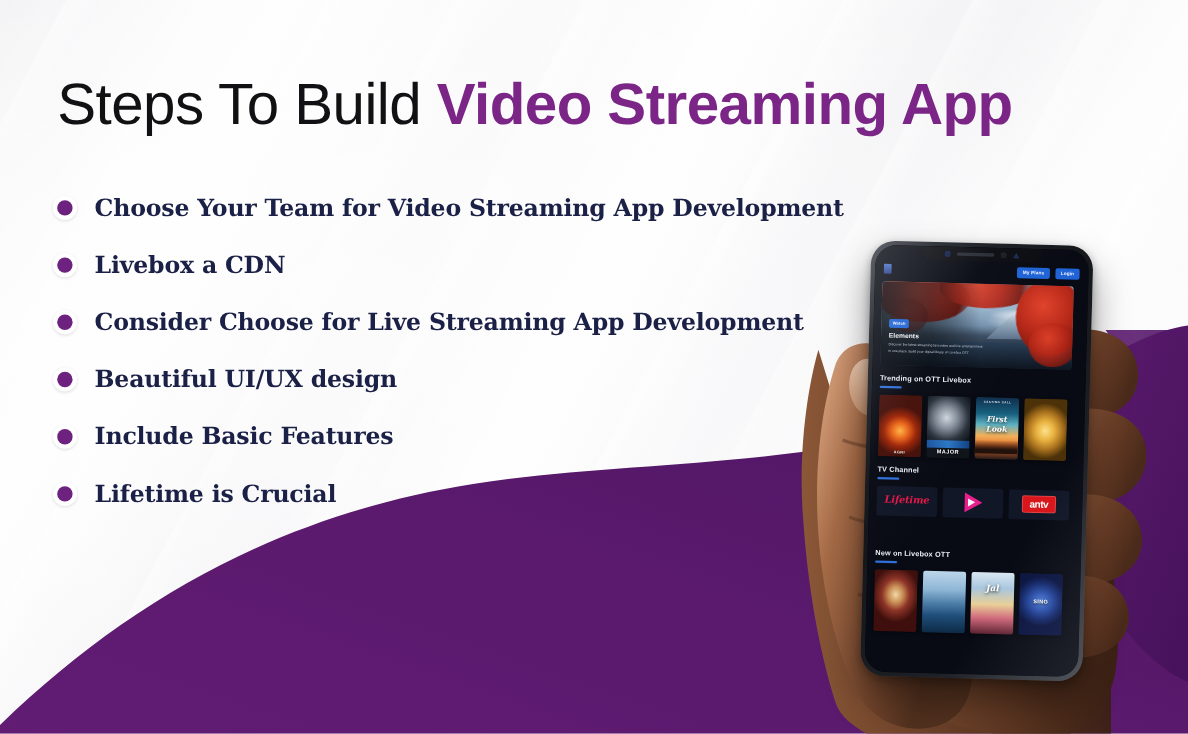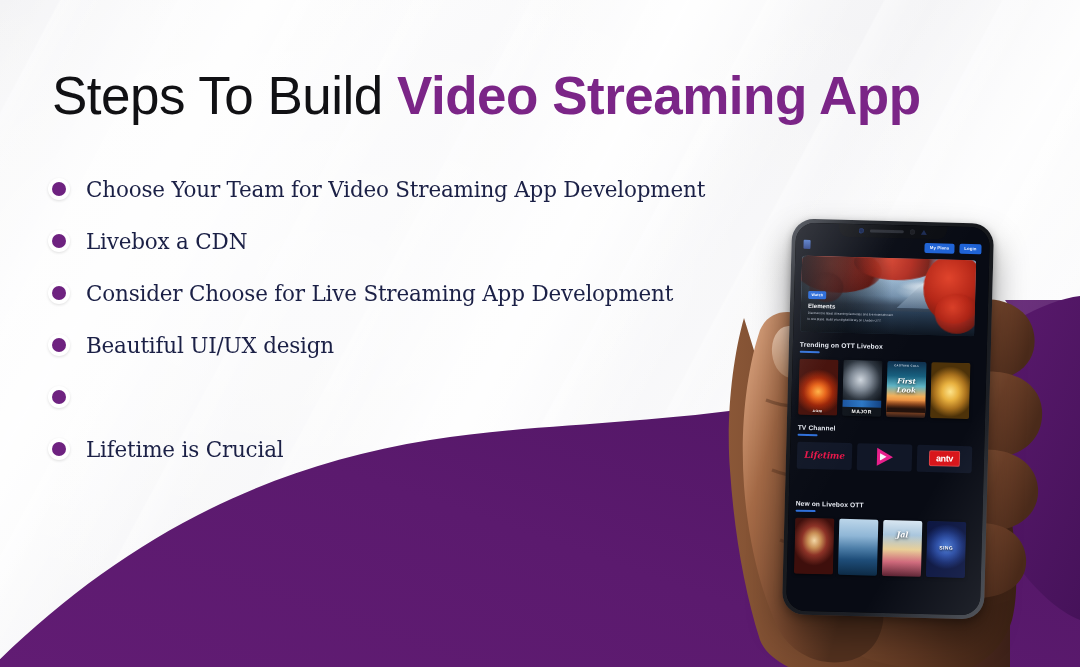--- a/index.html
+++ b/index.html
@@ -56,21 +56,21 @@
     box-shadow:0 1px 3px rgba(0,0,0,.12);
     display:flex;align-items:center;justify-content:center;
     flex:0 0 22px; margin-right:16px;
   }
   .bullet i{
     display:block;width:14px;height:14px;border-radius:50%;
     background:#6E2280;
   }
   .step-text{
     font-family:"DejaVu Serif", serif;
-    font-weight:400;
+    font-weight:700;
     font-size:21.5px;
     color:#1b2046;
     letter-spacing:-.2px;
     white-space:nowrap;
     text-align:right;
   }
 
   
   #hand-layer{ position:absolute; left:0; top:0; width:1080px; height:667px; }
 
@@ -319,20 +319,21 @@
   <li class="step-row">
     <span class="bullet">
         <i></i>
       </span>
     <span class="step-text">Beautiful UI/UX design</span>
   </li>
   <li class="step-row">
     <span class="bullet">
         <i></i>
       </span>
+    <span class="step-text">Include Basic Features</span>
   </li>
   <li class="step-row">
     <span class="bullet">
         <i></i>
       </span>
     <span class="step-text">Lifetime is Crucial</span>
   </li>
 </ul>
 
 <div id="hand-layer">

